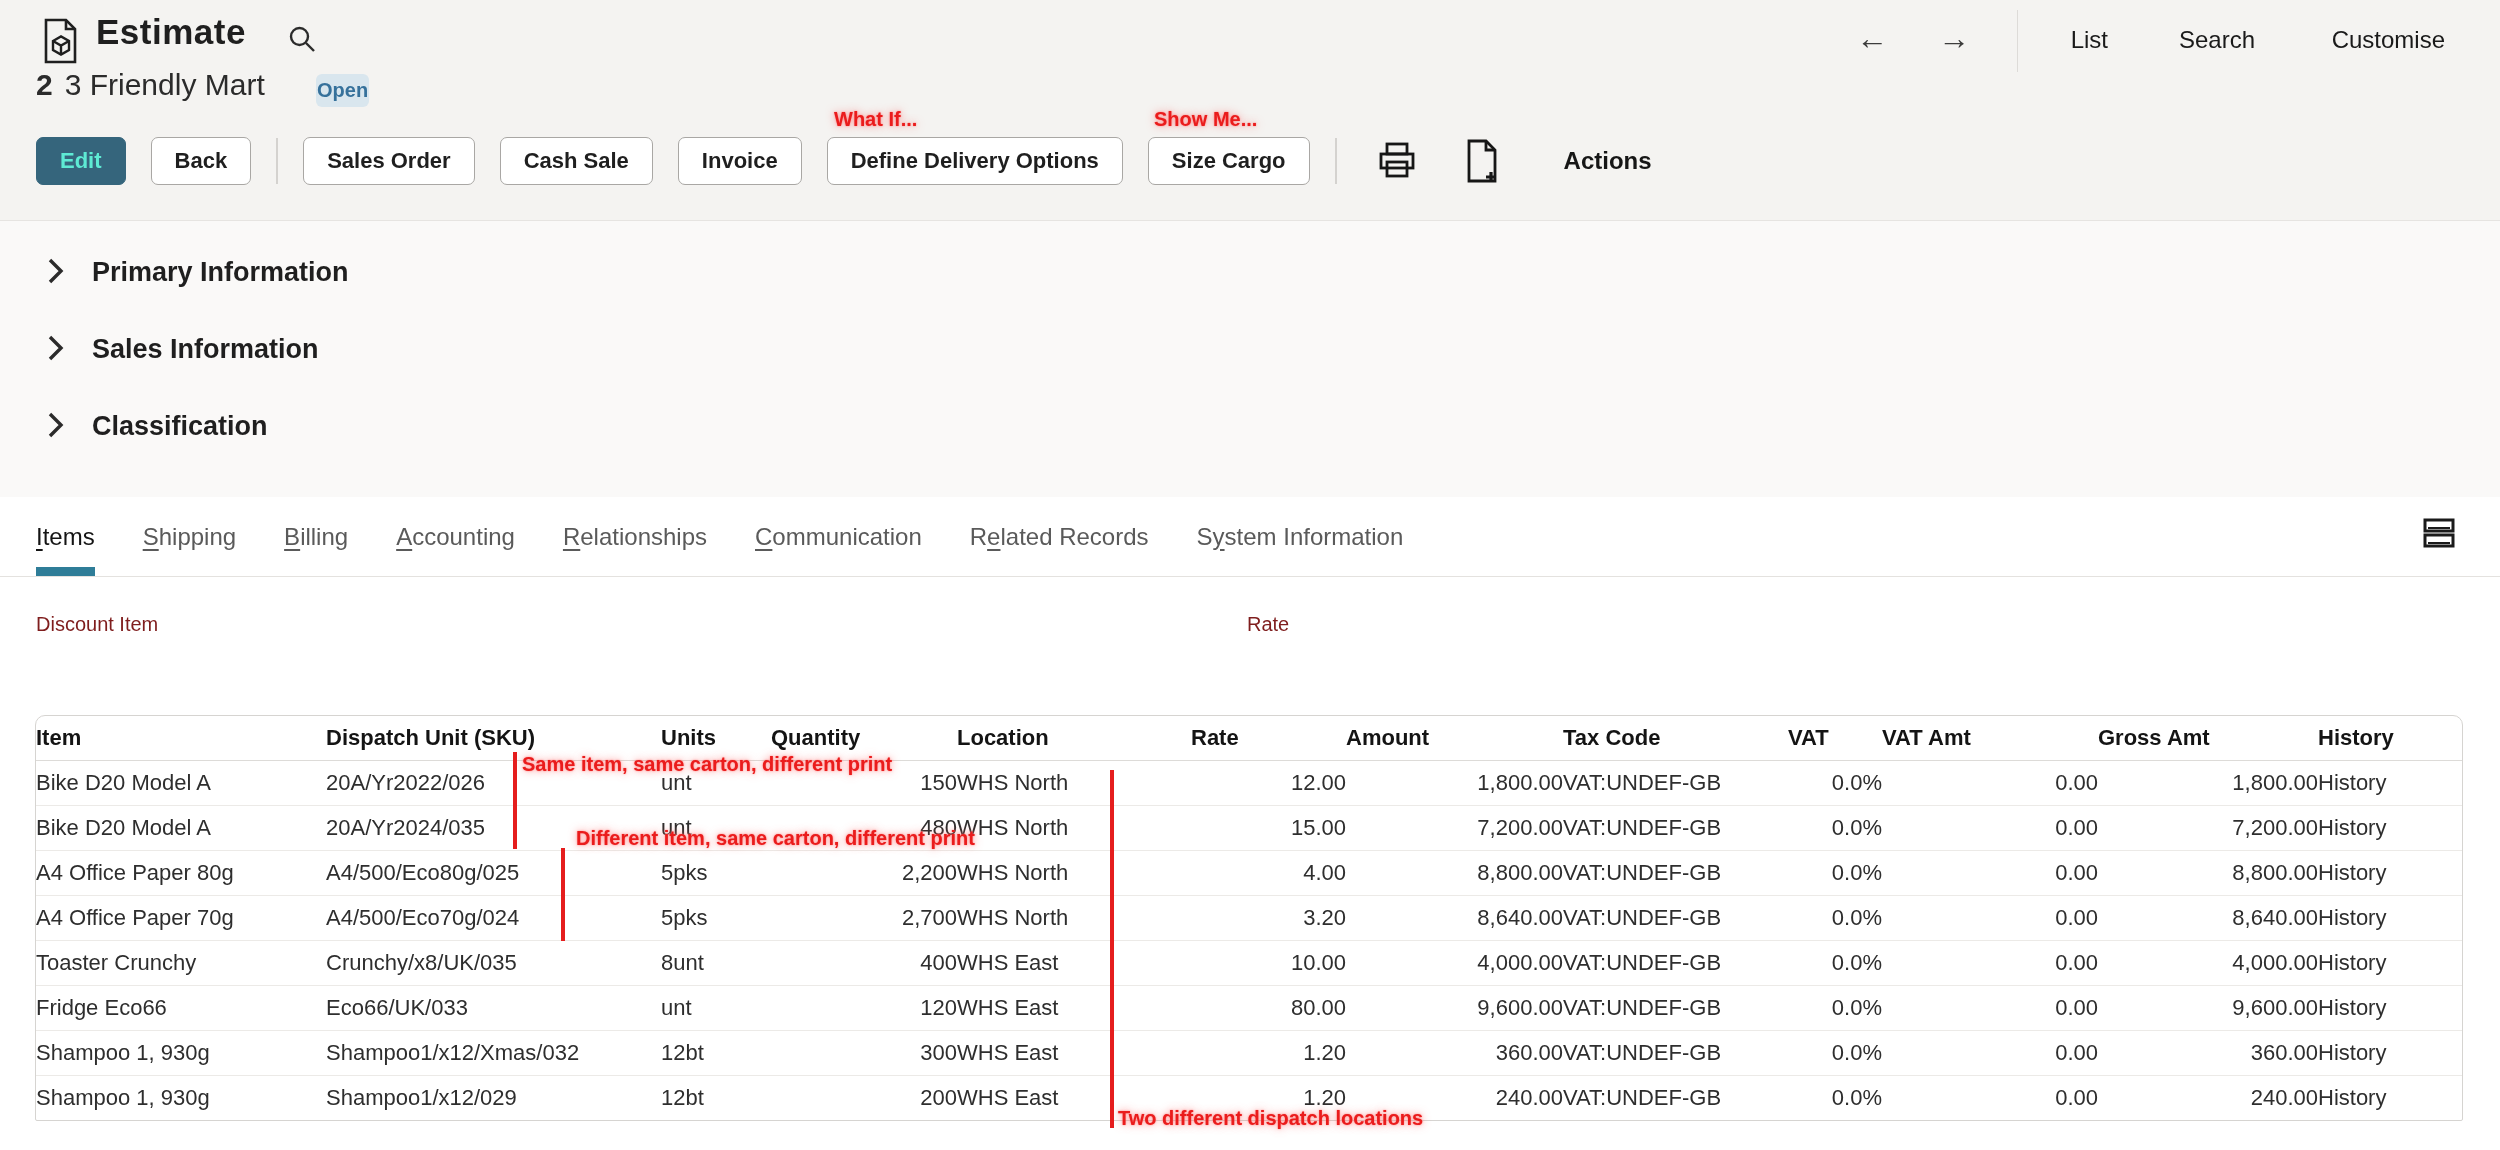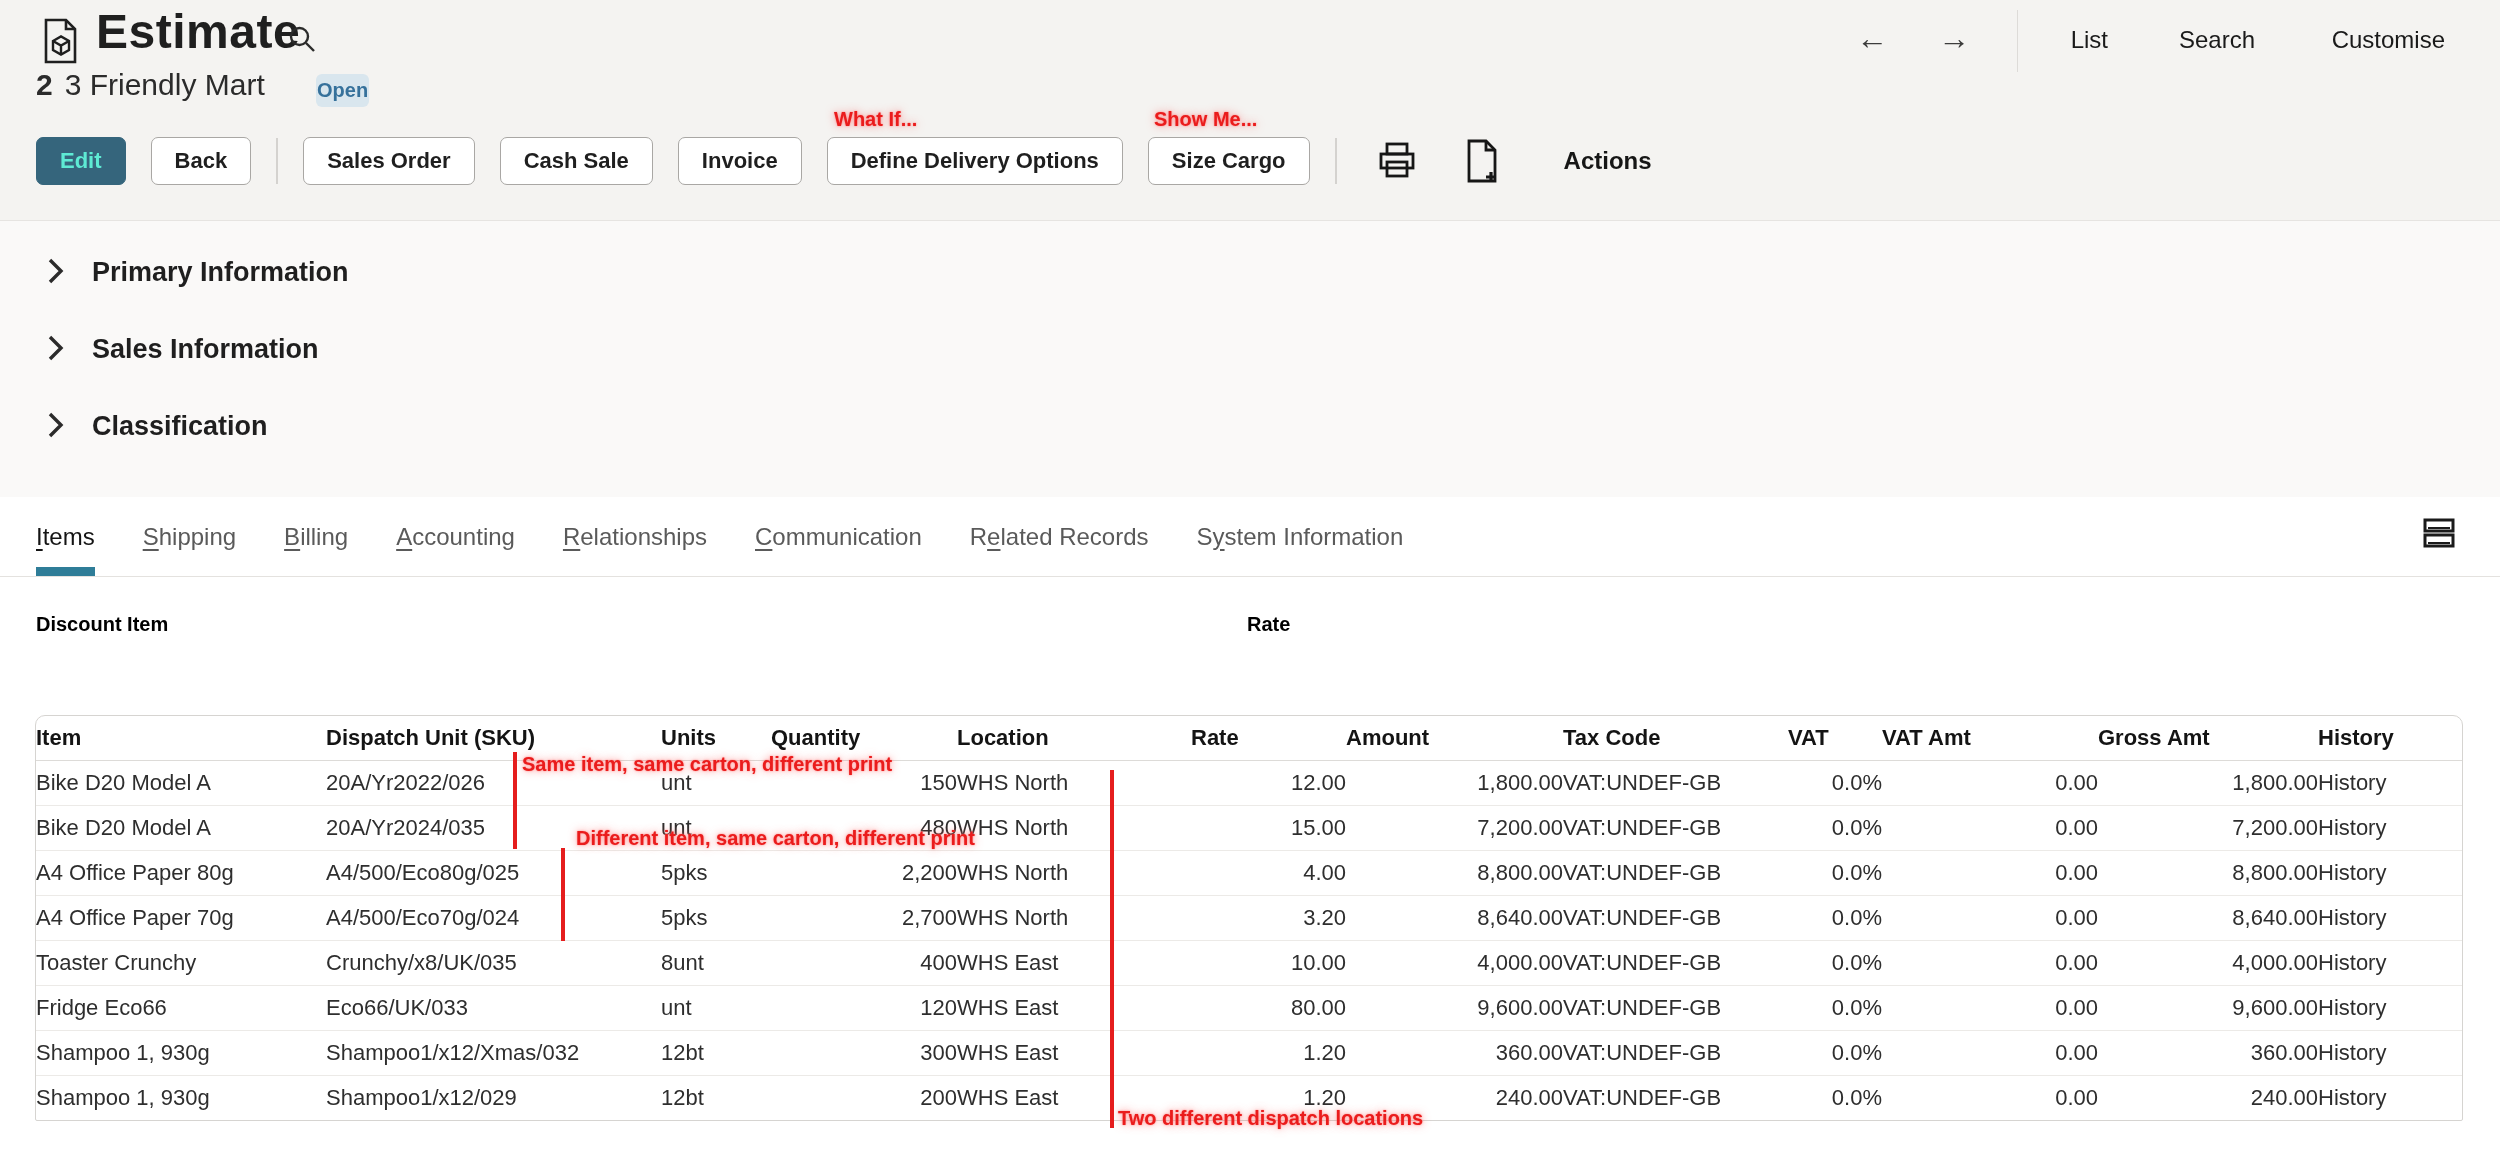--- a/index.html
+++ b/index.html
@@ -3,21 +3,21 @@
 <meta charset="utf-8">
 <style>
   html,body{margin:0;padding:0;}
   .page{position:relative;width:2500px;height:1150px;background:#ffffff;
         font-family:"Liberation Sans", sans-serif;color:#1f1f1f;overflow:hidden;}
 
   
   .band-top{position:absolute;left:0;top:0;width:2500px;height:220px;
             background:#f4f3f1;border-bottom:1px solid #e6e4e1;}
   .title-icon{position:absolute;left:38px;top:18px;color:#1f1f1f;}
-  .page-title{position:absolute;left:96px;top:8px;font-size:48px;font-weight:bold;
+  .page-title{position:absolute;left:96px;top:8px;font-size:35px;font-weight:bold;
               letter-spacing:.5px;line-height:48px;}
   .title-search{position:absolute;left:287px;top:24px;color:#2b2b2b;cursor:pointer;}
   .subtitle{position:absolute;left:36px;top:68px;font-size:30px;color:#2b2b2b;
             display:flex;gap:12px;align-items:baseline;}
   .subtitle .rec-id{font-weight:bold;}
   .status-badge{position:absolute;left:316px;top:74px;background:#d9e6ee;color:#36719b;
                 font-size:20px;font-weight:bold;padding:5px 1px;border-radius:6px;}
   .nav-arrow{font-size:32px;color:#3c3c3c;line-height:32px;cursor:pointer;}
   .arrow-back{position:absolute;right:612px;top:22px;}
   .arrow-fwd{position:absolute;right:530px;top:22px;}
@@ -53,21 +53,21 @@
 
   .tab-bar{position:relative;height:79px;display:flex;align-items:center;gap:48px;
            padding-left:36px;border-bottom:1px solid #e4e2df;}
   .tab{position:relative;font-size:24px;color:#5a5a5a;height:79px;display:flex;
        align-items:center;cursor:pointer;white-space:nowrap;}
   .tab u{text-decoration:underline;text-underline-offset:4px;}
   .tab.active{color:#141414;font-weight:normal;}
   .tab.active::after{content:"";position:absolute;left:0;right:0;bottom:0;height:9px;background:#2f7d98;}
   .rows-icon{position:absolute;right:44px;top:18px;color:#1a1a1a;cursor:pointer;}
 
-  .field-label{position:absolute;font-size:20px;color:#000000;font-weight:bold;}
+  .field-label{position:absolute;font-size:20px;color:#7f1d1d;}
   .lbl-discount{left:36px;top:613px;}
   .lbl-rate{left:1247px;top:613px;}
 
   
   .table-wrap{position:absolute;left:35px;top:715px;width:2428px;}
   table.items{border-collapse:separate;border-spacing:0;table-layout:fixed;width:2428px;
               border:1px solid #d6d4d1;border-radius:10px 10px 2px 2px;font-size:22px;}
   table.items th{height:44px;font-size:22px;font-weight:bold;color:#141414;text-align:left;
                  border-bottom:1px solid #dddbd8;padding:0;white-space:nowrap;overflow:hidden;}
   table.items td{height:44px;color:#2e2e2e;padding:0;white-space:nowrap;overflow:hidden;}

